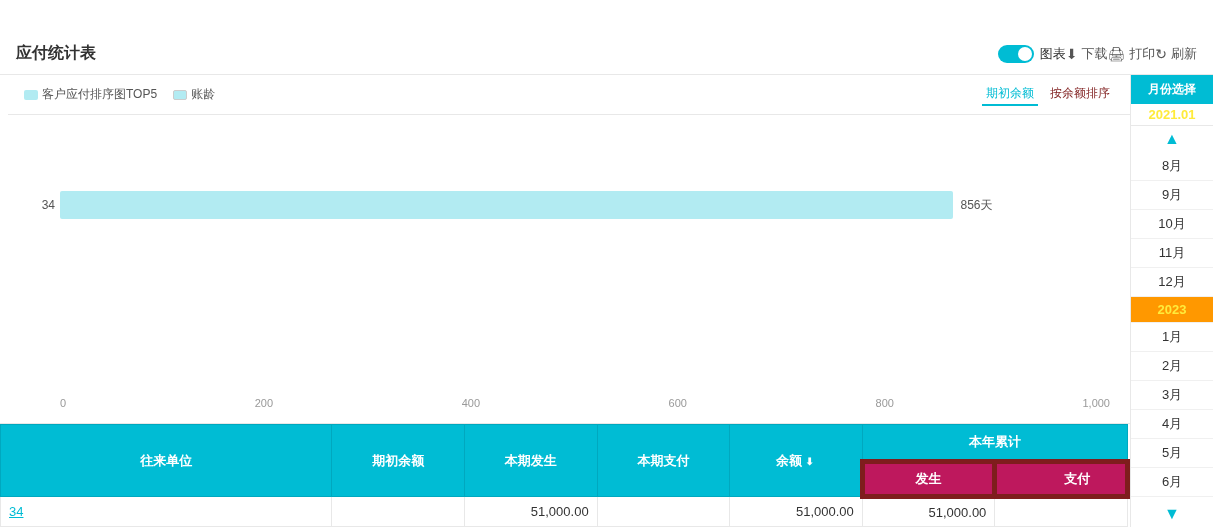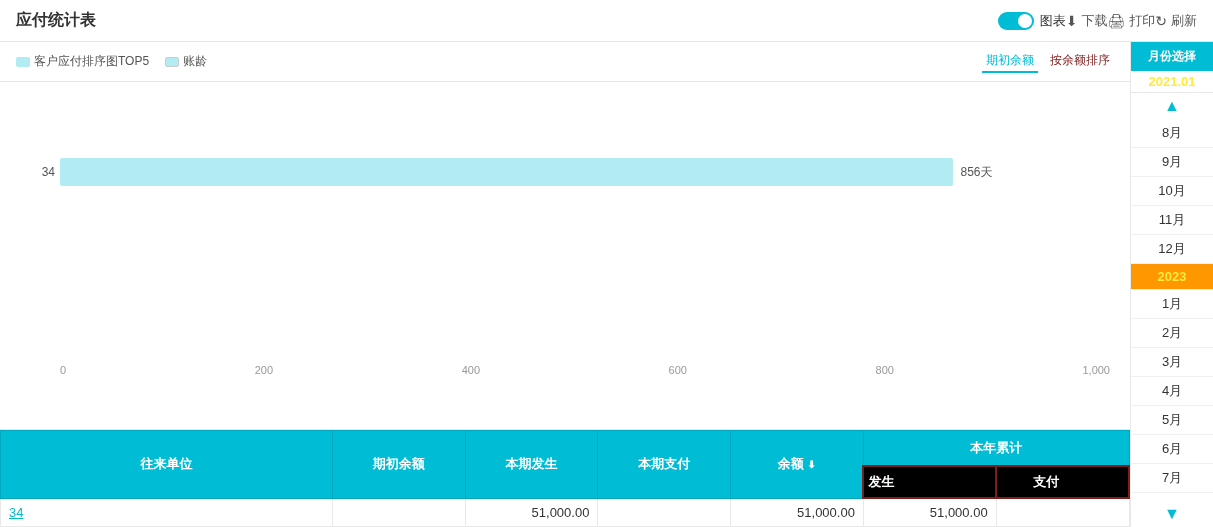--- a/index.html
+++ b/index.html
@@ -1,37 +1,37 @@
 <!DOCTYPE html>
 <html><head>
   <meta charset="utf-8">
   <style>
     * { box-sizing: border-box; margin: 0; padding: 0; }
     body { font-family: 'Microsoft YaHei', Arial, sans-serif; font-size: 13px; background: #f5f5f5; color: #333; }
 
     .page { display: flex; flex-direction: column; height: 527px; width: 1213px; background: #fff; }
 
     
-    .header { display: flex; align-items: center; justify-content: space-between; padding: 10px 16px; border-bottom: 1px solid #e8e8e8; background: #fff; }
+    .header { display: flex; align-items: center; justify-content: space-between; padding: 10px 16px; border-bottom: 1px solid #e8e8e8; background: #fff; margin-top: 33px; }
     .header-title { font-size: 16px; font-weight: bold; color: #333; }
     .header-actions { display: flex; align-items: center; }
     .toggle-wrap { display: flex; align-items: center; gap: 6px; }
     .toggle { width: 36px; height: 18px; background: #00bcd4; border-radius: 9px; position: relative; cursor: pointer; }
     .toggle::after { content: ''; position: absolute; right: 2px; top: 2px; width: 14px; height: 14px; background: #fff; border-radius: 50%; }
     .action-btn { display: flex; align-items: center; gap: 4px; cursor: pointer; color: #555; font-size: 13px; }
     .icon-sym { font-size: 14px; }
 
     
     .main { display: flex; flex: 1; overflow: hidden; }
 
     
     .chart-section { flex: 1; display: flex; flex-direction: column; overflow: hidden; }
 
     
-    .chart-header { display: flex; align-items: center; justify-content: space-between; padding: 8px 16px; border-bottom: 1px solid #e8e8e8; }
+    .chart-header { display: flex; align-items: center; justify-content: space-between; padding: 8px 16px; border-bottom: 1px solid #e8e8e8; margin-left: 8px; }
     .chart-legend { display: flex; align-items: center; gap: 16px; font-size: 12px; color: #555; }
     .legend-item { display: flex; align-items: center; gap: 4px; }
     .legend-dot { width: 14px; height: 10px; border-radius: 2px; }
     .chart-sort { display: flex; gap: 8px; font-size: 12px; }
     .sort-btn { cursor: pointer; color: #7f1d1d; padding: 2px 4px; }
     .sort-btn.active { color: #00bcd4; border-bottom: 2px solid #00bcd4; }
 
     
     .chart-canvas { flex: 1; position: relative; padding: 10px 20px 10px 60px; background: #fff; }
     .chart-bar-area { position: relative; width: 100%; height: 200px; }
@@ -39,21 +39,21 @@
     .chart-row-label { position: absolute; left: -50px; font-size: 12px; color: #555; width: 45px; text-align: right; }
     .chart-bar { height: 28px; border-radius: 2px; display: flex; align-items: center; }
     .chart-bar-value { margin-left: 8px; font-size: 12px; color: #555; }
     .chart-xaxis { display: flex; justify-content: space-between; padding: 4px 0; margin-top: 4px; }
     .chart-xaxis-label { font-size: 11px; color: #999; }
 
     
     .table-section { border-top: 1px solid #e8e8e8; overflow: auto; }
     table { width: 100%; border-collapse: collapse; }
     .th-main { background: #00bcd4; color: #fff; text-align: center; padding: 8px 4px; font-size: 13px; border: 1px solid #00a8bf; }
-    .th-sub { background: #000000; color: #fff; text-align: left; padding: 6px 4px; font-size: 13px; border: 2px solid #7f1d1d; }
+    .th-sub { background: #be185d; color: #fff; text-align: center; padding: 6px 4px; font-size: 13px; border: 5px solid #7f1d1d; }
     td { border: 1px solid #e8e8e8; padding: 6px 8px; font-size: 13px; text-align: right; }
     td.link { color: #00bcd4; text-decoration: underline; cursor: pointer; text-align: left; }
     .col-unit { width: 250px; margin-top: 24px; }
     .col-period { width: 100px; }
     .col-occur { width: 100px; }
     .col-pay { width: 100px; }
     .col-balance { width: 100px; }
     .col-year-occur { width: 100px; }
     .col-year-pay { width: 100px; padding-left: 36px; }
 

